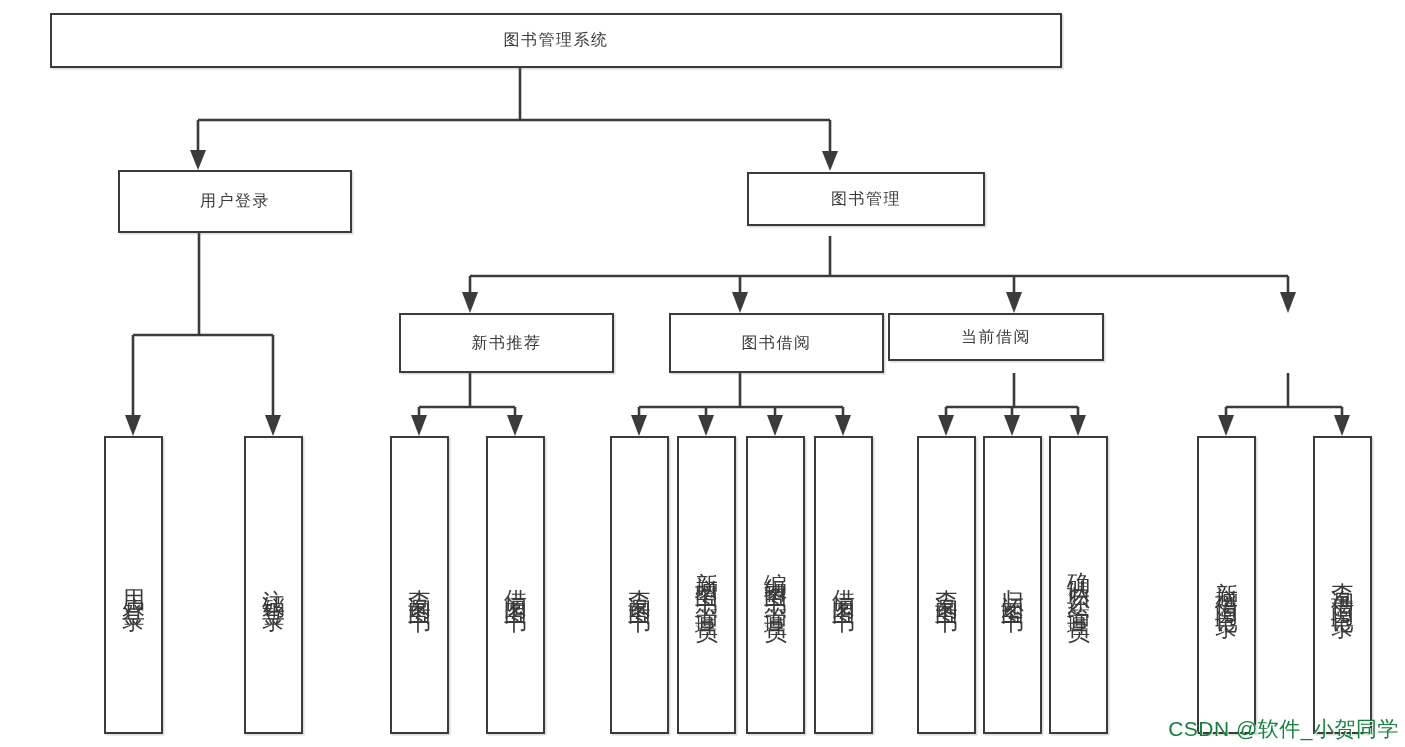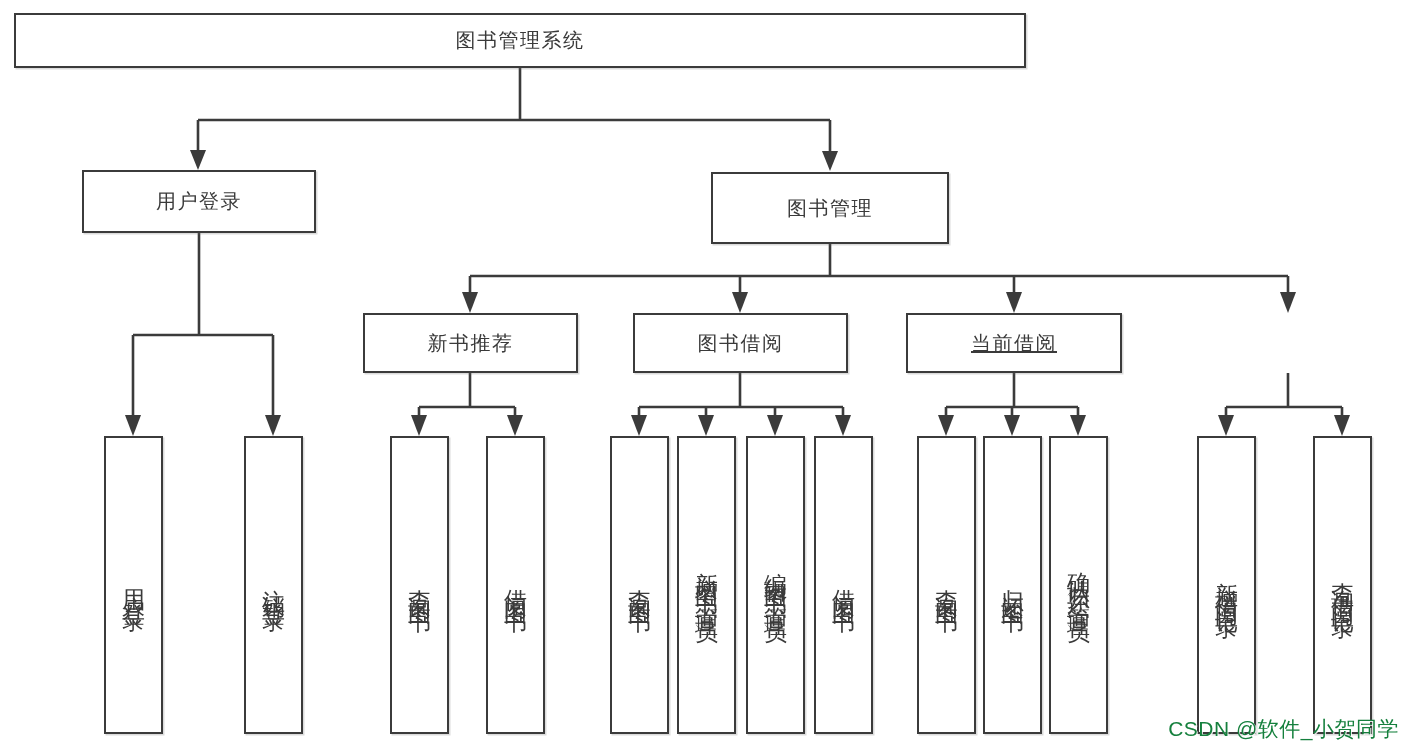--- a/index.html
+++ b/index.html
@@ -34,23 +34,24 @@
     background: #ffffff;
     border: 2.6px solid #3b3b3b;
     box-sizing: border-box;
     display: flex;
     align-items: center;
     justify-content: center;
     color: #3a3a3a;
     box-shadow: 1.5px 1.5px 0 rgba(110,110,110,0.25);
   }
   .hbox {
-    font-size: 20px;
+    font-size: 16px;
     letter-spacing: 1.5px;
     white-space: nowrap;
+    margin-left: 36px;
   }
   .vbox span {
     writing-mode: vertical-rl;
     text-orientation: mixed;
     font-size: 23px;
     line-height: 1;
     letter-spacing: 7px;
   }
   .watermark {
     position: absolute;
@@ -118,31 +119,31 @@
     </g>
   </svg>
 
   <div class="box hbox" style="left:14px; top:13px; width:1012px; height:55px;">
     <span>图书管理系统</span>
   </div>
 
   <div class="box hbox" style="left:82px; top:170px; width:234px; height:63px;">
     <span>用户登录</span>
   </div>
-  <div class="box hbox" style="left:711px; top:172px; width:238px; height:72px;">
+  <div class="box hbox" style="left:711px; top:172px; width:238px; height:54px;">
     <span>图书管理</span>
   </div>
 
   <div class="box hbox" style="left:633px; top:313px; width:215px; height:60px;">
     <span>图书借阅</span>
   </div>
   <div class="box hbox" style="left:363px; top:313px; width:215px; height:60px;">
     <span>新书推荐</span>
   </div>
-  <div class="box hbox" style="left:906px; top:313px; width:216px; height:60px;text-decoration:underline;">
+  <div class="box hbox" style="left:852px; top:313px; width:216px; height:48px;">
     <span>当前借阅</span>
   </div>
 
   <div class="box vbox" style="left:104px; top:436px; width:59px; height:298px;">
     <span>用户登录</span>
   </div>
   <div class="box vbox" style="left:244px; top:436px; width:59px; height:298px;">
     <span>注销登录</span>
   </div>
 

